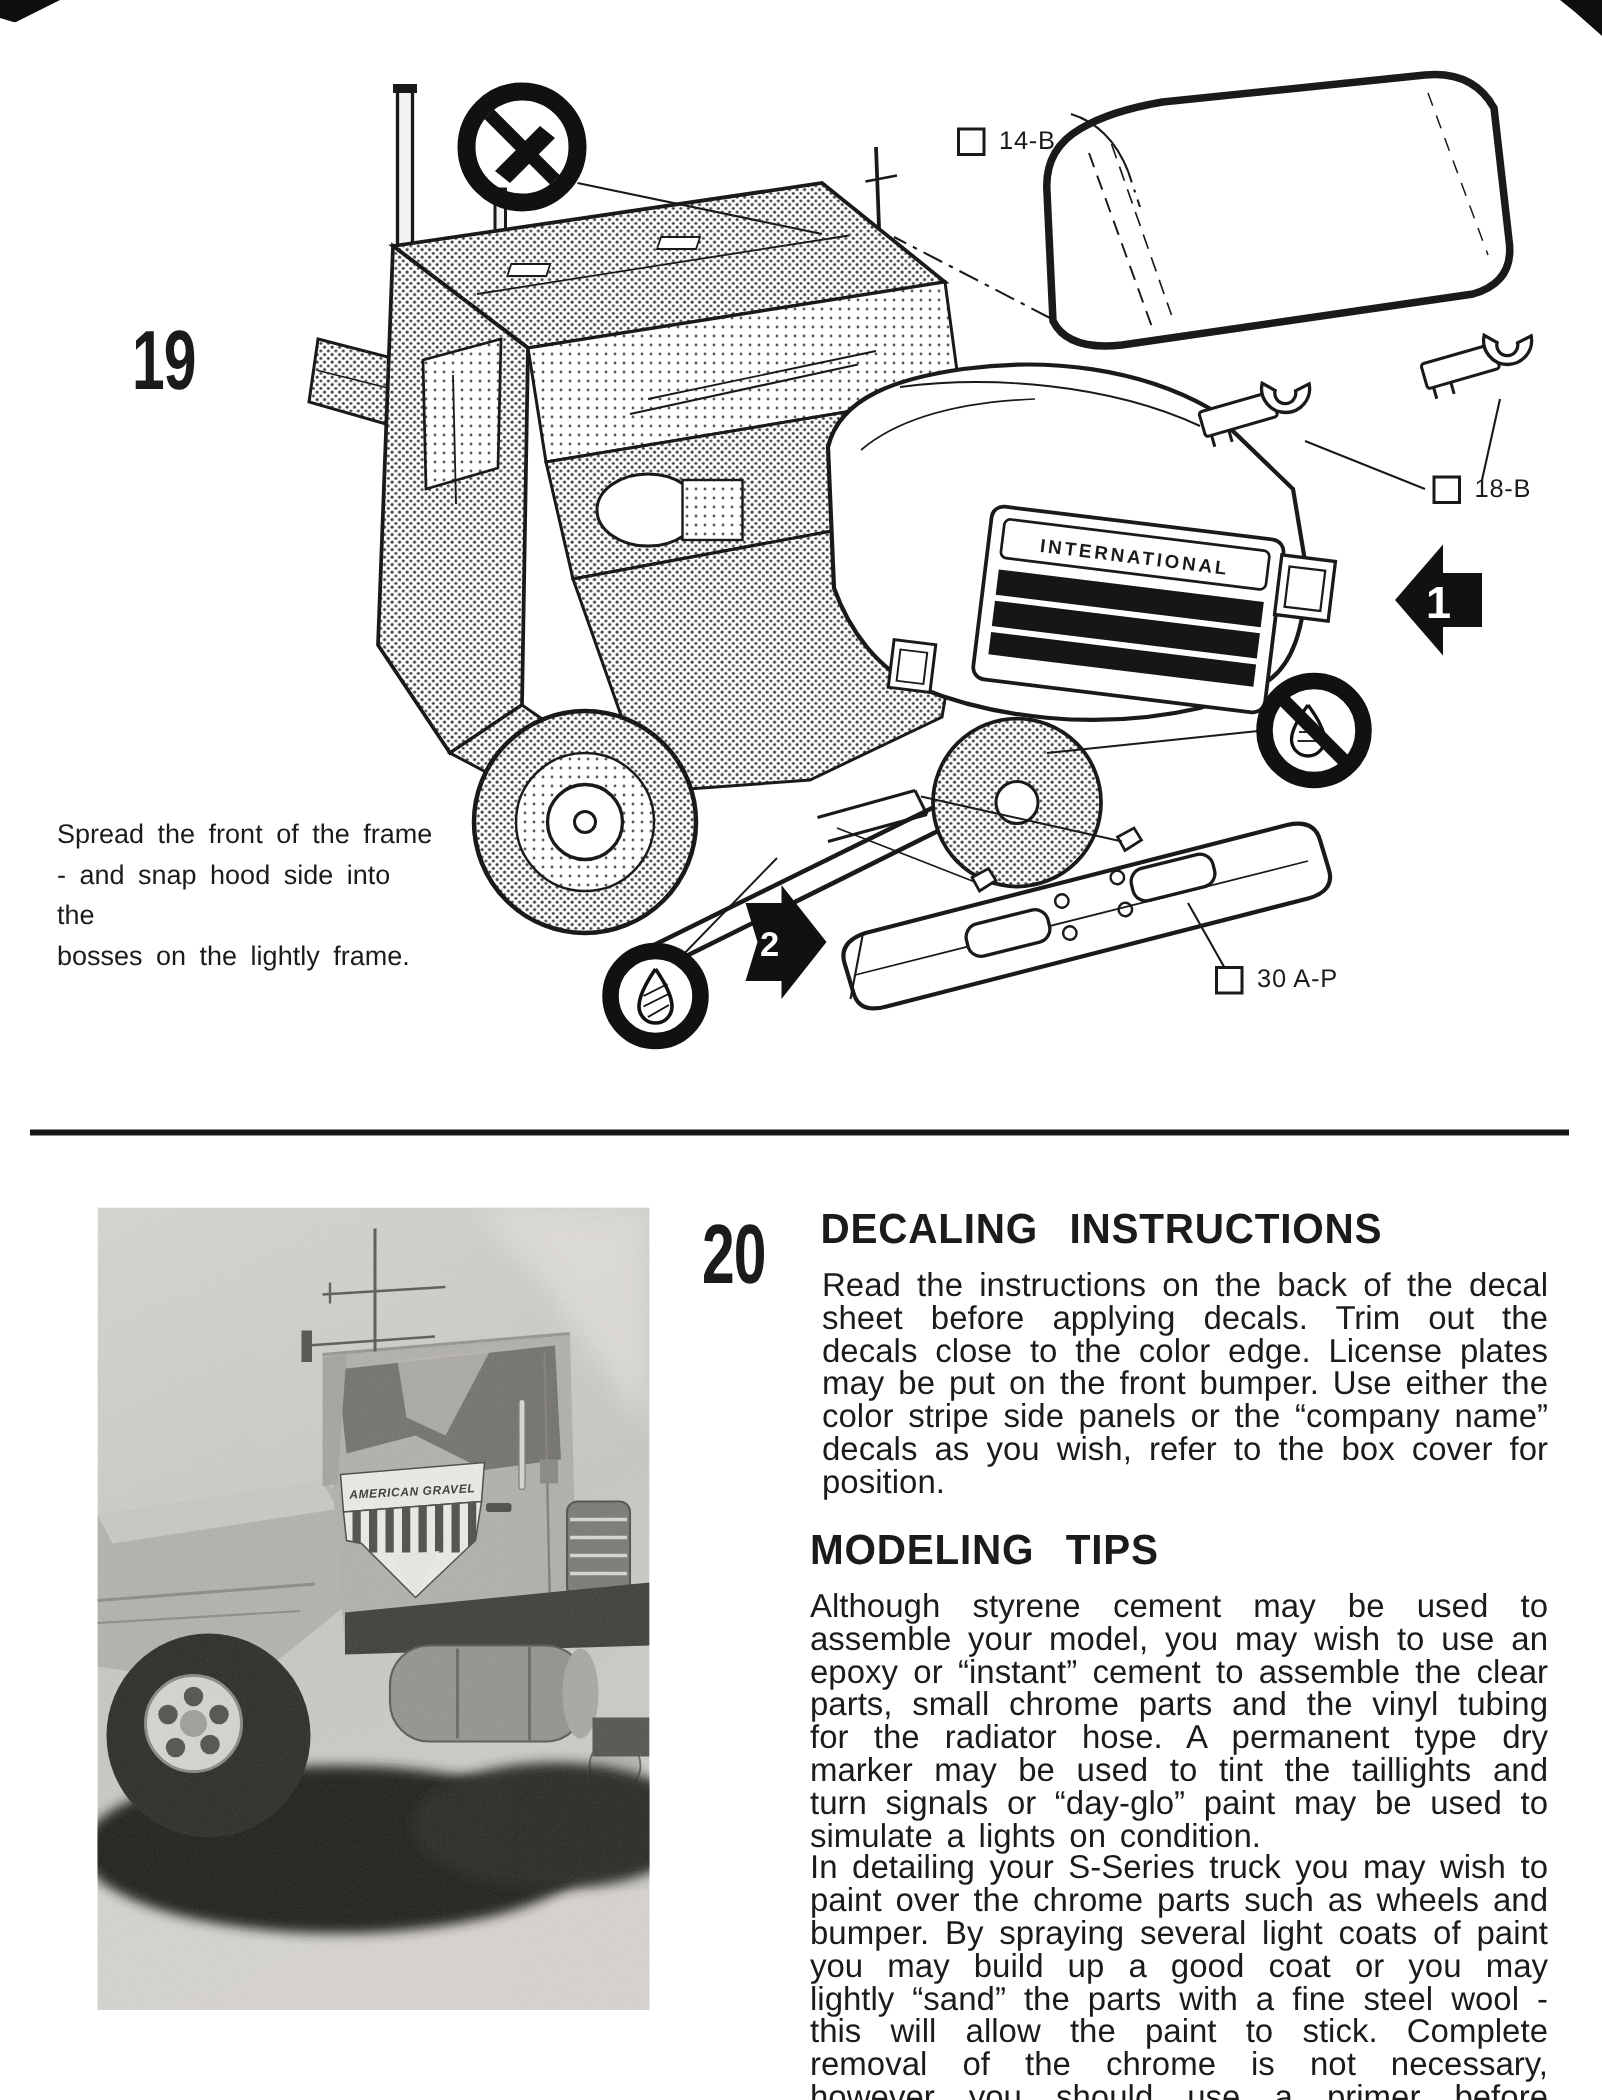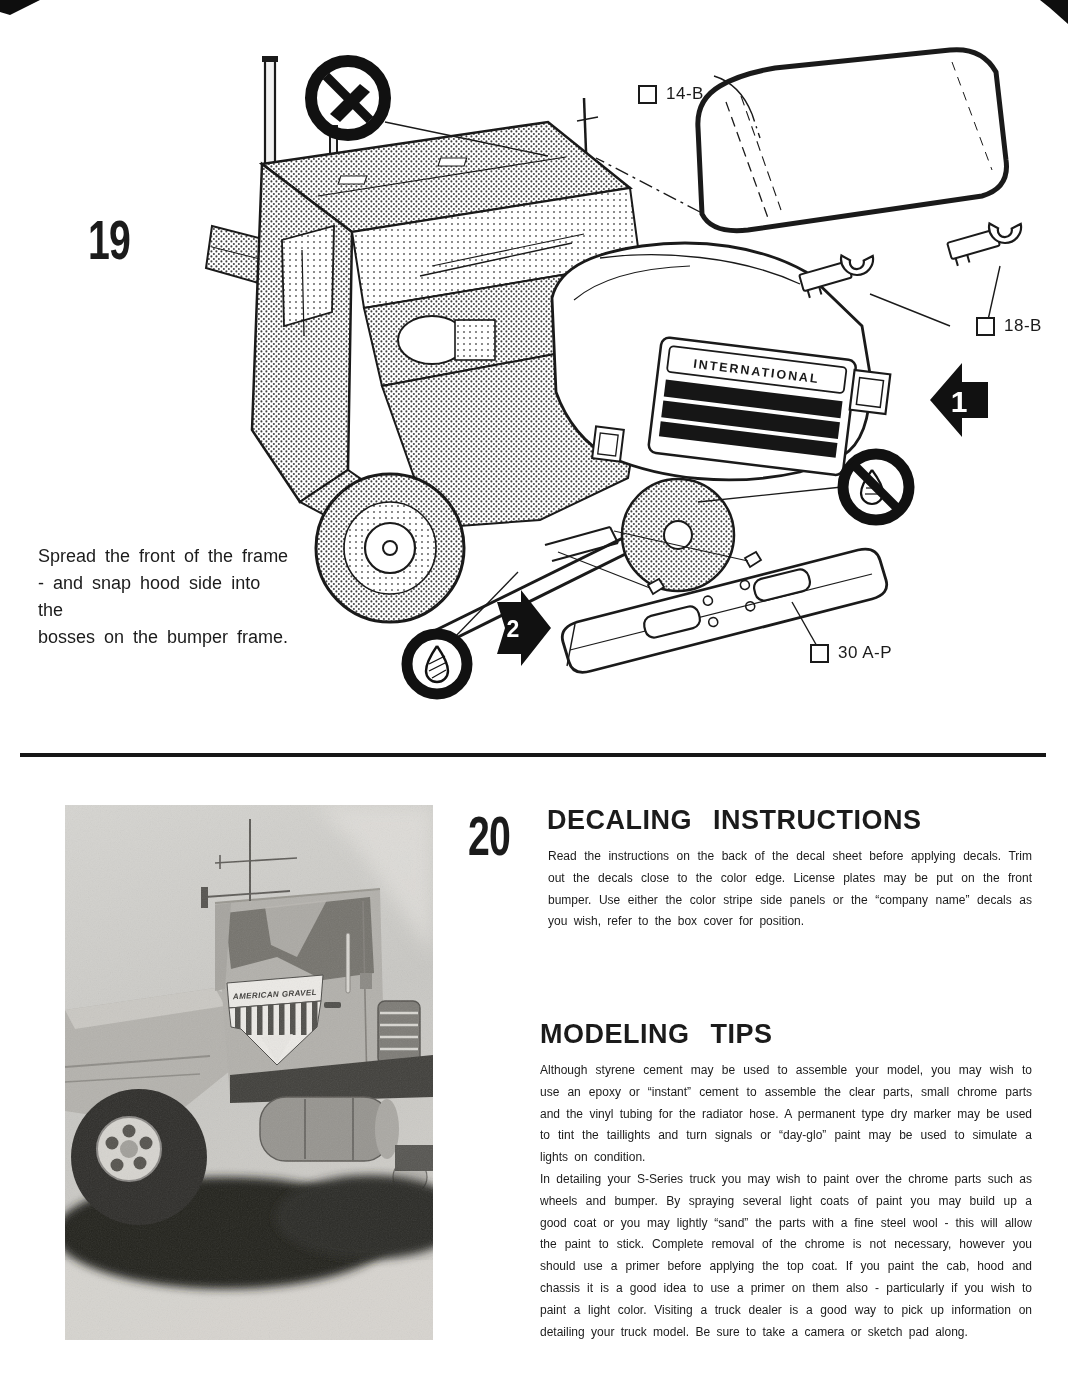--- a/index.html
+++ b/index.html
@@ -15,21 +15,21 @@
   }
   .caption{
     left:38px;top:543px;width:252px;font-size:18px;line-height:27px;
     word-spacing:4px;
   }
   .h1{
     font-weight:bold;font-size:27px;letter-spacing:.5px;word-spacing:13px;
     transform:scaleY(1.04);transform-origin:left top;white-space:nowrap;
   }
   .body-text{
-    text-align:justify;font-size:12px;line-height:21.8px;word-spacing:3px;
+    text-align:justify;font-size:22px;line-height:21.8px;word-spacing:3px;
   }
   .part-label{display:flex;align-items:center;font-size:17px;letter-spacing:.5px;}
   .part-label .box{
     width:15px;height:15px;border:2.2px solid #1a1a1a;display:inline-block;
     margin-right:9px;flex:0 0 auto;background:#fff;
   }
   .divider{left:20px;top:753px;width:1026px;height:3.5px;background:#161616;}
   .corner{background:#0e0e0e;}
   .photo-frame{left:65px;top:805px;width:368px;height:535px;}
 </style>
@@ -223,33 +223,33 @@
     <g>
       <polygon points="930,400 962,363 962,382 988,382 988,418 962,418 962,437" fill="#111111"></polygon>
       <text x="959" y="412" text-anchor="middle" font-family="Liberation Sans, sans-serif" font-size="30" font-weight="bold" fill="#ffffff">1</text>
     </g>
   </svg>
 
   <div class="abs part-label" style="left:638px;top:56px;margin-top:28px;">
     <span class="box"></span>
     <span>14-B</span>
   </div>
-  <div class="abs part-label" style="left:976px;top:316px;">
+  <div class="abs part-label" style="left:955px;top:316px;">
     <span class="box"></span>
     <span>18-B</span>
   </div>
   <div class="abs part-label" style="left:810px;top:643px;">
     <span class="box"></span>
     <span>30 A-P</span>
   </div>
 
   <div class="abs caption">
     <div>Spread the front of the frame</div>
     <div>- and snap hood side into the</div>
-    <div>bosses on the bumper frame.</div>
+    <div>bosses on the lightly frame.</div>
   </div>
 
   <div class="abs divider"></div>
 
   <div class="abs photo-frame">
     <svg width="368" height="535" viewBox="0 0 368 535">
       <defs>
         <linearGradient id="bgph" x1="0" y1="0" x2="0.3" y2="1">
           <stop offset="0" stop-color="#d6d5d1"></stop>
           <stop offset="0.55" stop-color="#c8c7c3"></stop>

